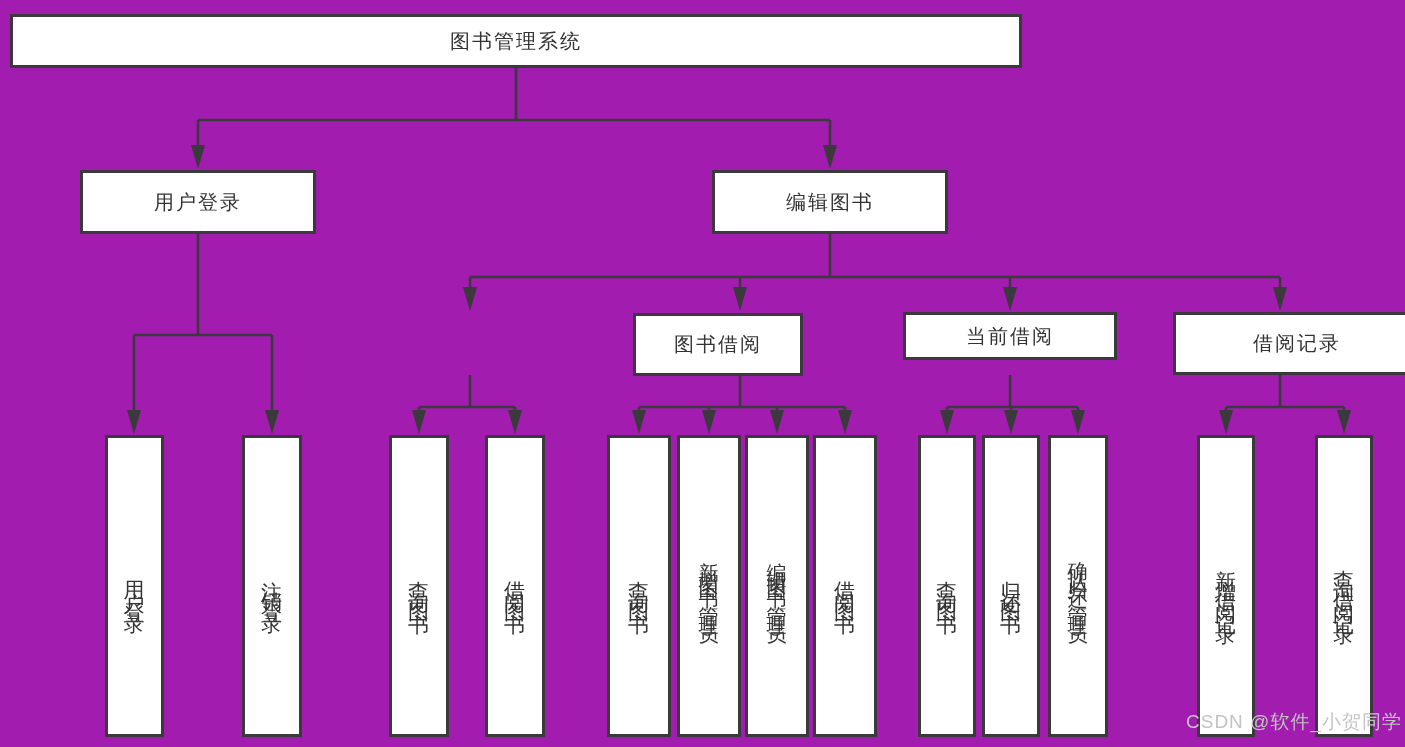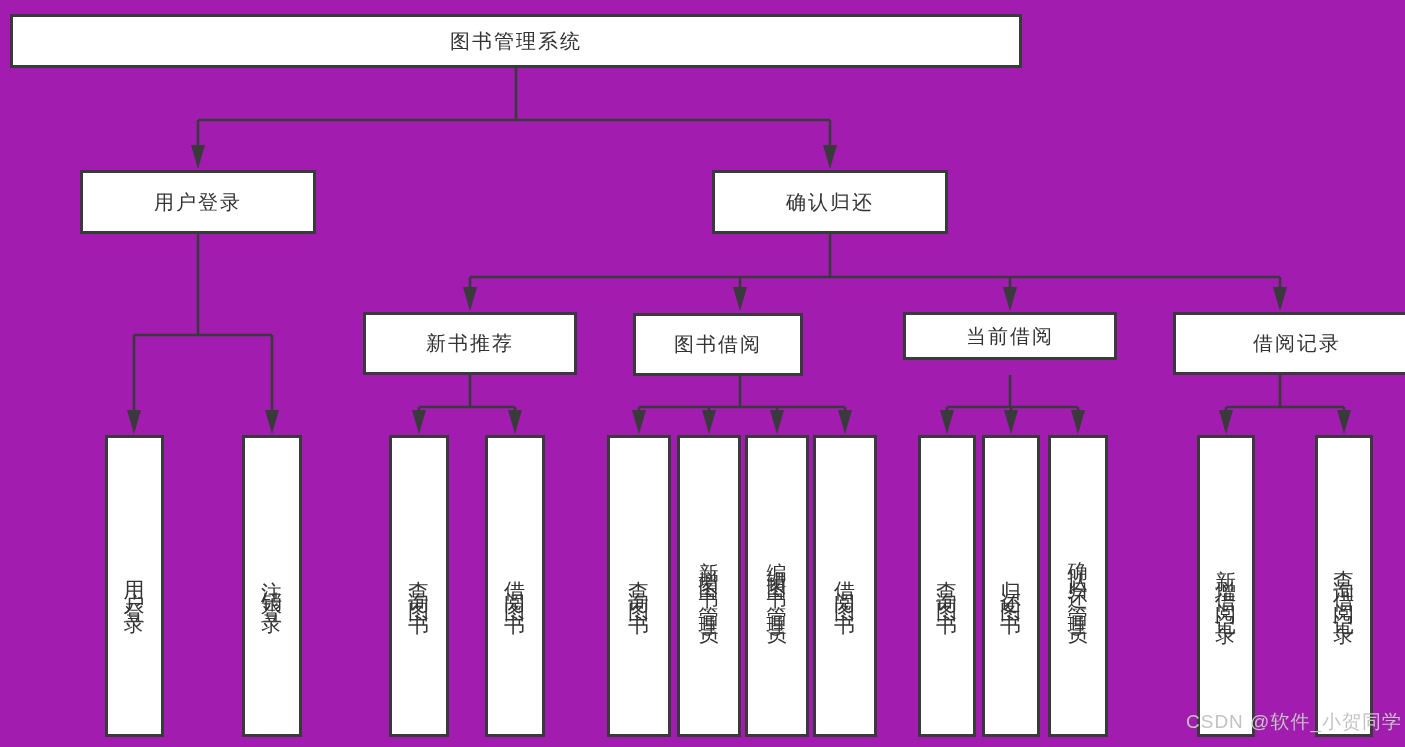--- a/index.html
+++ b/index.html
@@ -69,26 +69,23 @@
   </svg>
 
   <div class="box" style="left:10px;top:14px;width:1012px;height:54px">
     <span class="lbl">图书管理系统</span>
   </div>
 
   <div class="box" style="left:80px;top:170px;width:236px;height:64px">
     <span class="lbl">用户登录</span>
   </div>
   <div class="box" style="left:712px;top:170px;width:236px;height:64px">
-    <span class="lbl">确认归还</span>
+    <span class="lbl">编辑图书</span>
   </div>
 
-  <div class="box" style="left:363px;top:312px;width:214px;height:63px">
-    <span class="lbl">新书推荐</span>
-  </div>
   <div class="box" style="left:633px;top:313px;width:170px;height:63px">
     <span class="lbl">图书借阅</span>
   </div>
   <div class="box" style="left:903px;top:312px;width:214px;height:48px">
     <span class="lbl">当前借阅</span>
   </div>
   <div class="box" style="left:1173px;top:312px;width:248px;height:63px">
     <span class="lbl">借阅记录</span>
   </div>
 

